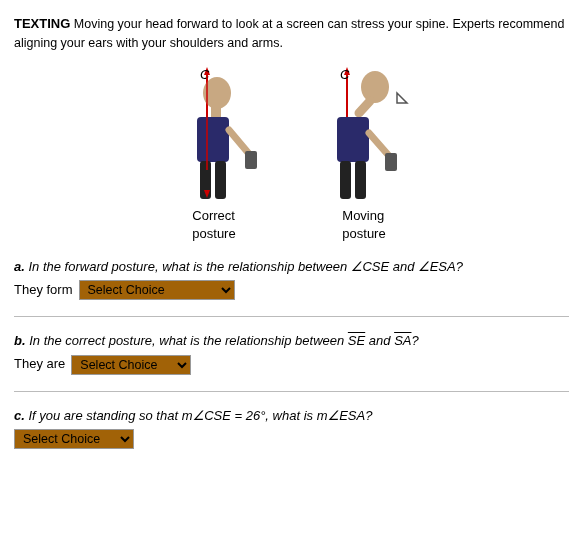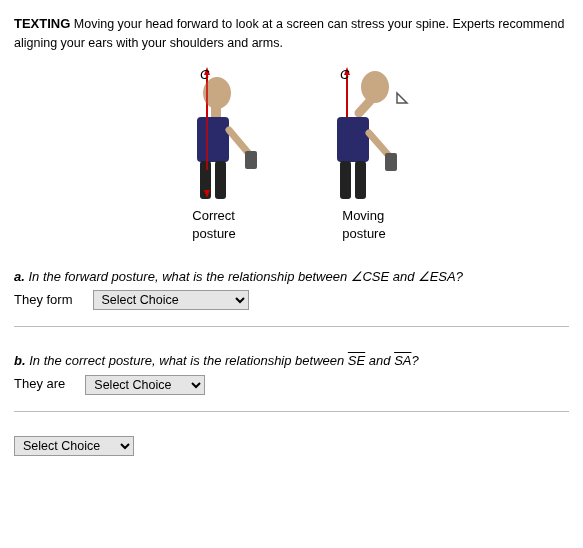--- a/index.html
+++ b/index.html
@@ -45,38 +45,38 @@
       align-items: center;
     }
     .posture-label {
       font-size: 13px;
       text-align: left;
       margin-top: 4px;
       line-height: 1.4;
     }
     
     .question-block {
-      margin-top: 14px;
+      margin-top: 4px;
       line-height: 1.6;
     }
     .question-line {
       font-size: 13px;
       font-style: italic;
       margin-bottom: 2px;
     }
     .answer-line {
       display: flex;
       align-items: center;
-      gap: 20px;
+      gap: 6px;
       font-size: 13px;
       margin-bottom: 6px;
     }
     .answer-line select {
       border: 1px solid #999;
-      background: #e5e5e5;
+      background: #a16207;
       font-size: 12.5px;
       padding: 1px 4px;
       cursor: pointer;
       min-width: 120px;
     }
     .divider {
       border: none;
       border-top: 1px solid #bbb;
       margin: 4px 0;
     }
@@ -204,20 +204,24 @@
         <option>perpendicular</option>
         <option>equal</option>
         <option>opposite rays</option>
       </select>
     </div>
   </div>
 
   <hr class="divider">
 
   <div class="question-block">
+    <div class="question-line">
+      <span class="bold-label">c.</span>
+      If you are standing so that m∠CSE = 26°, what is m∠ESA?
+    </div>
     <div class="answer-line">
       <select>
         <option>Select Choice</option>
         <option>26°</option>
         <option>64°</option>
         <option>154°</option>
         <option>128°</option>
       </select>
     </div>
   </div>

